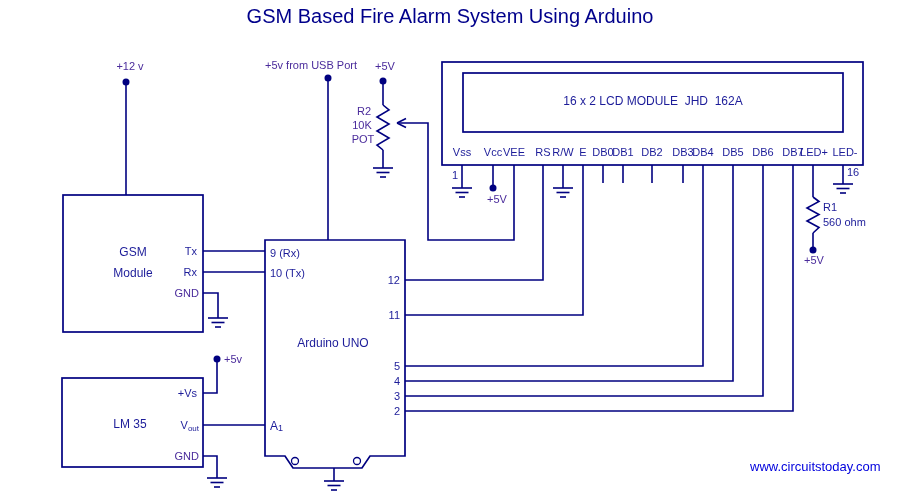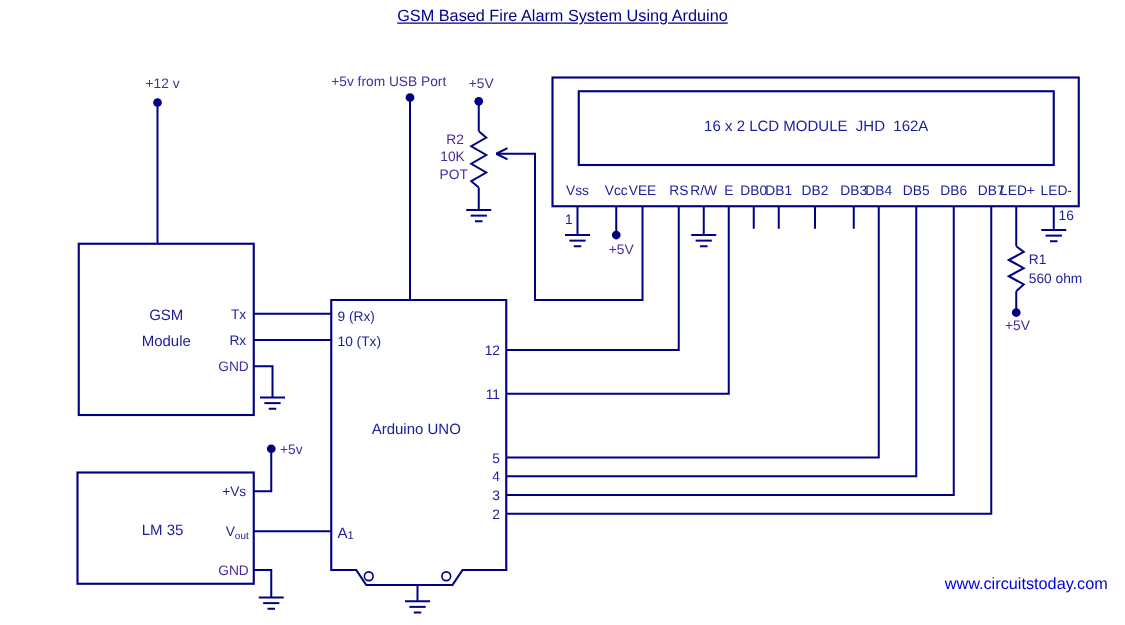--- a/index.html
+++ b/index.html
@@ -1,20 +1,20 @@
 <!DOCTYPE html>
 <html><head>
 <meta charset="utf-8">
 <style>
   html,body{margin:0;padding:0;background:#ffffff;}
   #stage{position:relative;width:900px;height:500px;background:#ffffff;overflow:hidden;
          font-family:"Liberation Sans", sans-serif;}
   #diagram-title{position:absolute;top:5px;left:0;width:100%;text-align:center;
-         font-size:13px;color:#00008B;text-decoration:underline;}
-  #watermark{position:absolute;top:459px;left:750px;width:142px;text-align:center;
+         font-size:20px;color:#00008B;}
+  #watermark{position:absolute;top:459px;left:750px;width:142px;text-align:left;
          font-size:13px;color:#0000dd;}
   svg{position:absolute;top:0;left:0;}
   .wire{stroke:#000080;stroke-width:1.6;fill:none;}
   .box{stroke:#000080;stroke-width:1.7;fill:none;}
   .dot{fill:#000080;stroke:none;}
   .hole{fill:#ffffff;stroke:#000080;stroke-width:1.3;}
   text{fill:#1c1c99;font-family:"Liberation Sans", sans-serif;}
   .t11{font-size:11px;}
   .t12{font-size:12px;}
   .supply{fill:#4a2b9b;}

